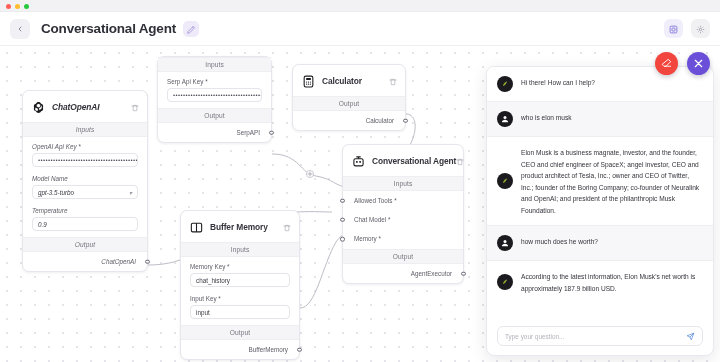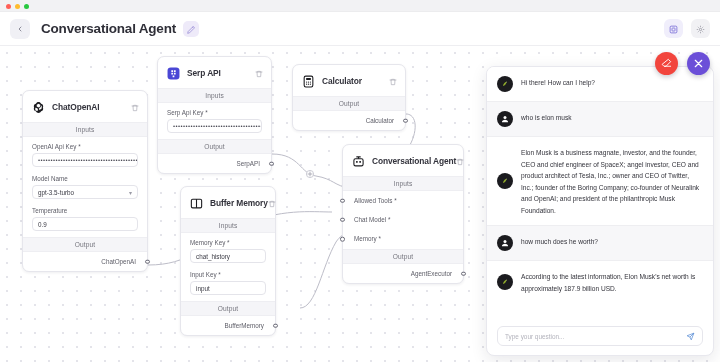--- a/index.html
+++ b/index.html
@@ -198,21 +198,21 @@
         <path d="M300,262 C316,262 322,220 336,196 C340,190 344,188 348,187"></path>
       </g>
       <g fill="#ffffff" stroke="#c6c6d0" stroke-width="0.9">
         <circle cx="310" cy="128" r="3.6"></circle>
       </g>
       <g stroke="#9e9eab" stroke-width="0.8" stroke-linecap="round">
         <path d="M308,128 h4 M310,126 v4"></path>
       </g>
     </svg>
 
-    <div class="node" style="left:22px; top:44px; width:126px;">
+    <div class="node" style="left:22px; top:44px; width:126px;font-style:italic;">
       <div class="node-head">
         <span class="node-ico">
           <svg width="13" height="13" viewBox="0 0 24 24" fill="#1c1c20">
             <path d="M12 2c-2.1 0-3.9 1.2-4.7 3C5 5.4 3.4 7.3 3.4 9.6c0 .9.2 1.7.6 2.4-.4.7-.6 1.5-.6 2.4 0 2.3 1.6 4.2 3.9 4.6.8 1.8 2.6 3 4.7 3s3.9-1.2 4.7-3c2.3-.4 3.9-2.3 3.9-4.6 0-.9-.2-1.7-.6-2.4.4-.7.6-1.5.6-2.4 0-2.3-1.6-4.2-3.9-4.6C15.9 3.2 14.1 2 12 2zm0 3.1 3.3 1.9v3.1L12 12 8.7 10.1V7L12 5.1zm-4.6 3.4v3.9l3.4 2v3.8L7.1 18a2.1 2.1 0 0 1-1-1.8v-3.5l1.3-.8zm9.2 0 1.3.8v3.5c0 .75-.4 1.44-1 1.8l-3.7 2.1v-3.8l3.4-2V8.5z"></path>
             </svg>
         </span>
         <span class="node-title">ChatOpenAI</span>
         <span class="node-del">
           <span>
             <svg width="8" height="8" viewBox="0 0 24 24" fill="none" stroke="currentColor" stroke-width="2" stroke-linecap="round">
@@ -240,36 +240,20 @@
       </div>
 
       <div class="band out">Output</div>
       <div class="port-row right">
         <span>ChatOpenAI</span>
         <span class="port r"></span>
       </div>
     </div>
 
     <div class="node" style="left:157px; top:10px; width:115px;">
-      <div class="node-head">
-        <span class="node-ico">
-          <svg width="13" height="13" viewBox="0 0 24 24">
-            <rect x="1" y="1" width="22" height="22" rx="6" fill="#4a47d5"></rect>
-            <path d="M8 6h3.2v3.2H8zM12.8 6H16v3.2h-3.2zM8 10.8h3.2V14H8zM12.8 10.8H16V14h-3.2zM10.4 15.6h3.2v3.2h-3.2z" fill="#fff"></path>
-            </svg>
-        </span>
-        <span class="node-title">Serp API</span>
-        <span class="node-del">
-          <span>
-            <svg width="8" height="8" viewBox="0 0 24 24" fill="none" stroke="currentColor" stroke-width="2" stroke-linecap="round">
-                <path d="M3 6h18M8 6V4h8v2M6 6l1 14h10l1-14"></path>
-              </svg>
-          </span>
-        </span>
-      </div>
       <div class="band in">Inputs</div>
       <div class="field" style="padding-bottom:6px;">
         <div class="flabel">Serp Api Key *</div>
         <div class="finput mask">••••••••••••••••••••••••••••••••••••••</div>
       </div>
       <div class="band out">Output</div>
       <div class="port-row right">
         <span>SerpAPI</span>
         <span class="port r"></span>
       </div>
@@ -298,21 +282,21 @@
           </span>
         </span>
       </div>
       <div class="band out">Output</div>
       <div class="port-row right">
         <span>Calculator</span>
         <span class="port r"></span>
       </div>
     </div>
 
-    <div class="node" style="left:180px; top:140px; width:96px;">
+    <div class="node" style="left:180px; top:164px; width:120px;">
       <div class="node-head">
         <span class="node-ico">
           <svg width="13" height="13" viewBox="0 0 24 24" fill="none" stroke="#1c1c20" stroke-width="2">
             <rect x="2.5" y="4" width="19" height="16" rx="2.5"></rect>
               <path d="M12 4v16"></path>
             </svg>
         </span>
         <span class="node-title">Buffer Memory</span>
         <span class="node-del">
           <span>

